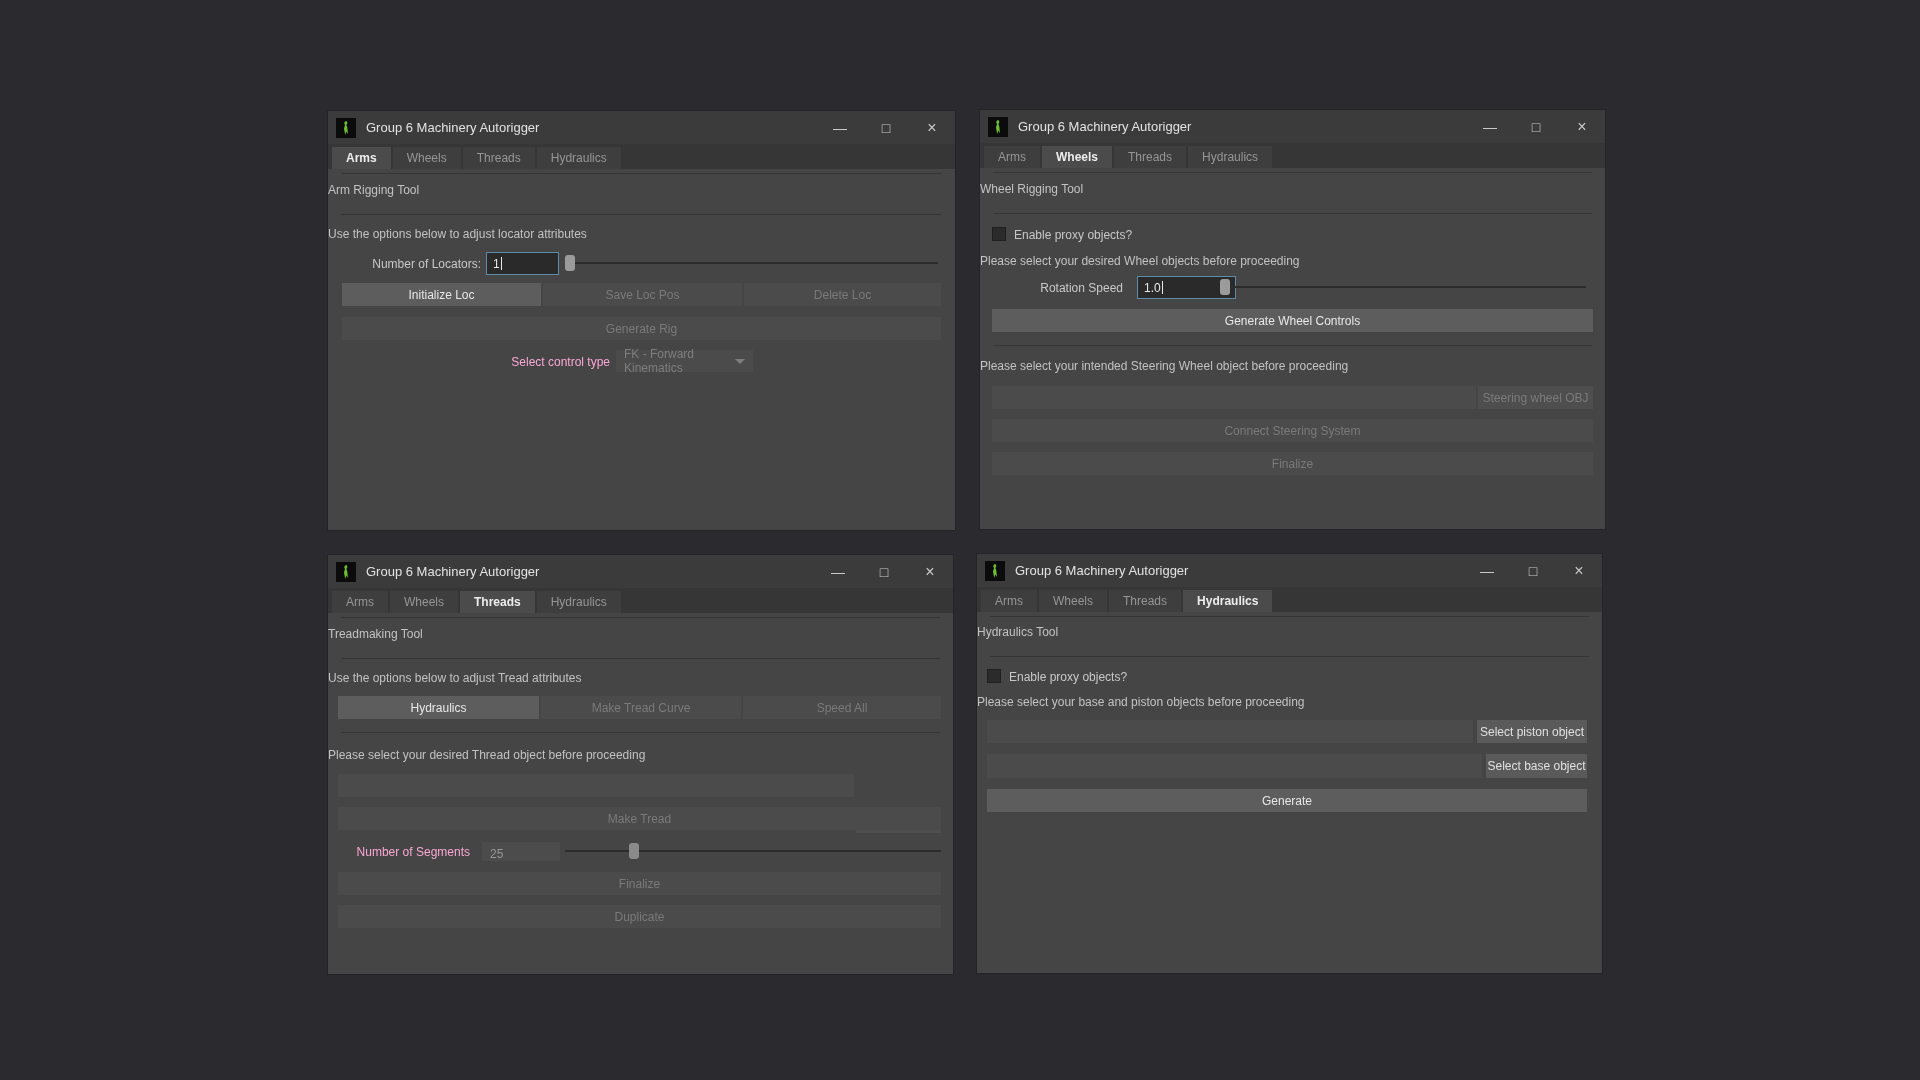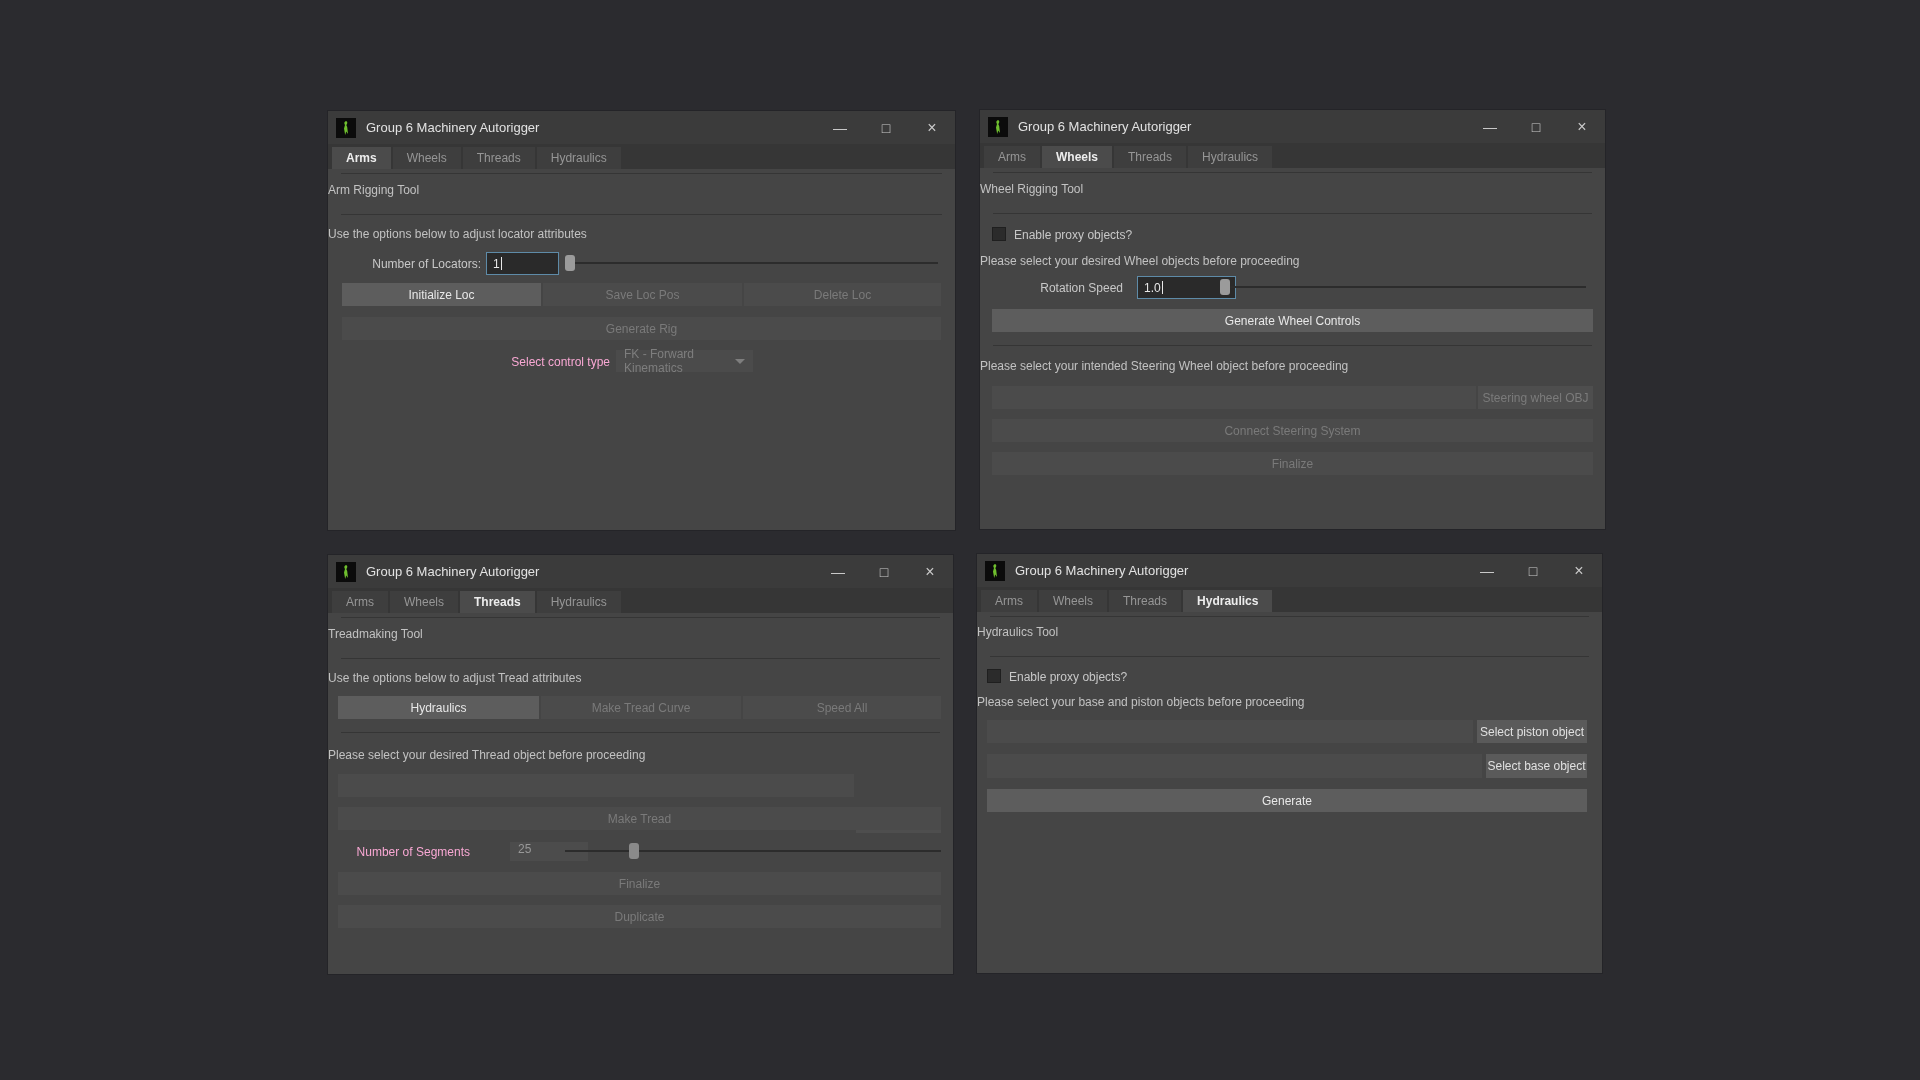--- a/index.html
+++ b/index.html
@@ -57,21 +57,21 @@
   .rlabel { position:absolute; text-align:right; color:#c8c8c8; }
   .dlabel { position:absolute; text-align:right; color:#f9a8d4; }
   .slider { position:absolute; height:20px; }
   .groove { position:absolute; top:9px; left:0; right:0; height:2px; background:#2c2c2c; }
   .handle { position:absolute; top:2px; width:10px; height:16px; background:#9b9b9b; border-radius:3px; }
   .handle.dim { background:#8a8a8a; }
   .checkbox { position:absolute; width:14px; height:14px; background:#2b2b2b; border:1px solid #1f1f1f; }
   .cblabel { position:absolute; color:#c8c8c8; }
   .dfield {
     position:absolute; background:#4c4c4c; color:#989898;
-    display:flex; align-items:flex-start; padding-left:8px;margin-left:28px;
+    display:flex; align-items:flex-end; padding-left:8px;
   }
   .combo {
     position:absolute; background:#4b4b4b; color:#7e7e7e; height:22px;
     display:flex; align-items:center; padding:0 8px; font-size:12px;
   }
   .combo-arrow {
     margin-left:auto; width:0; height:0;
     border-left:5px solid transparent; border-right:5px solid transparent;
     border-top:5px solid #7e7e7e;
   }

